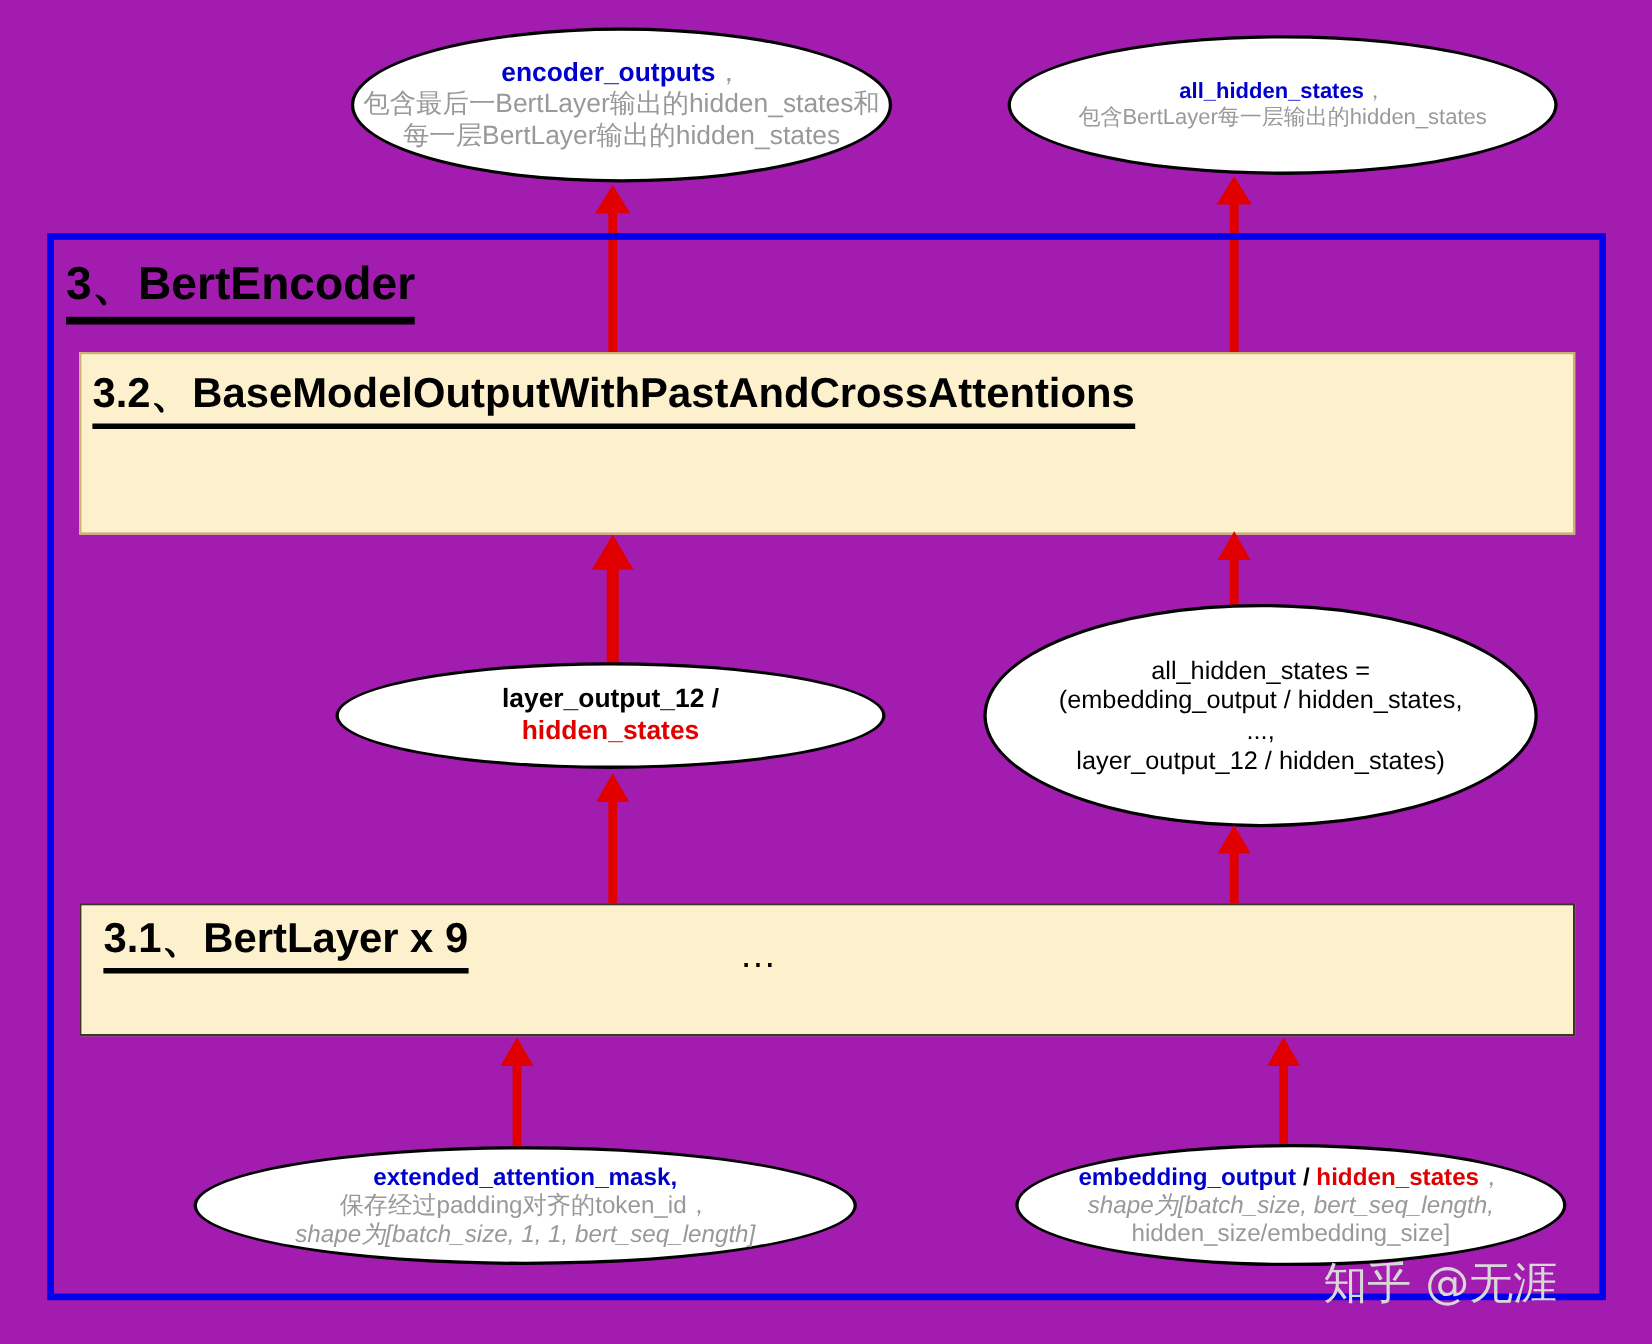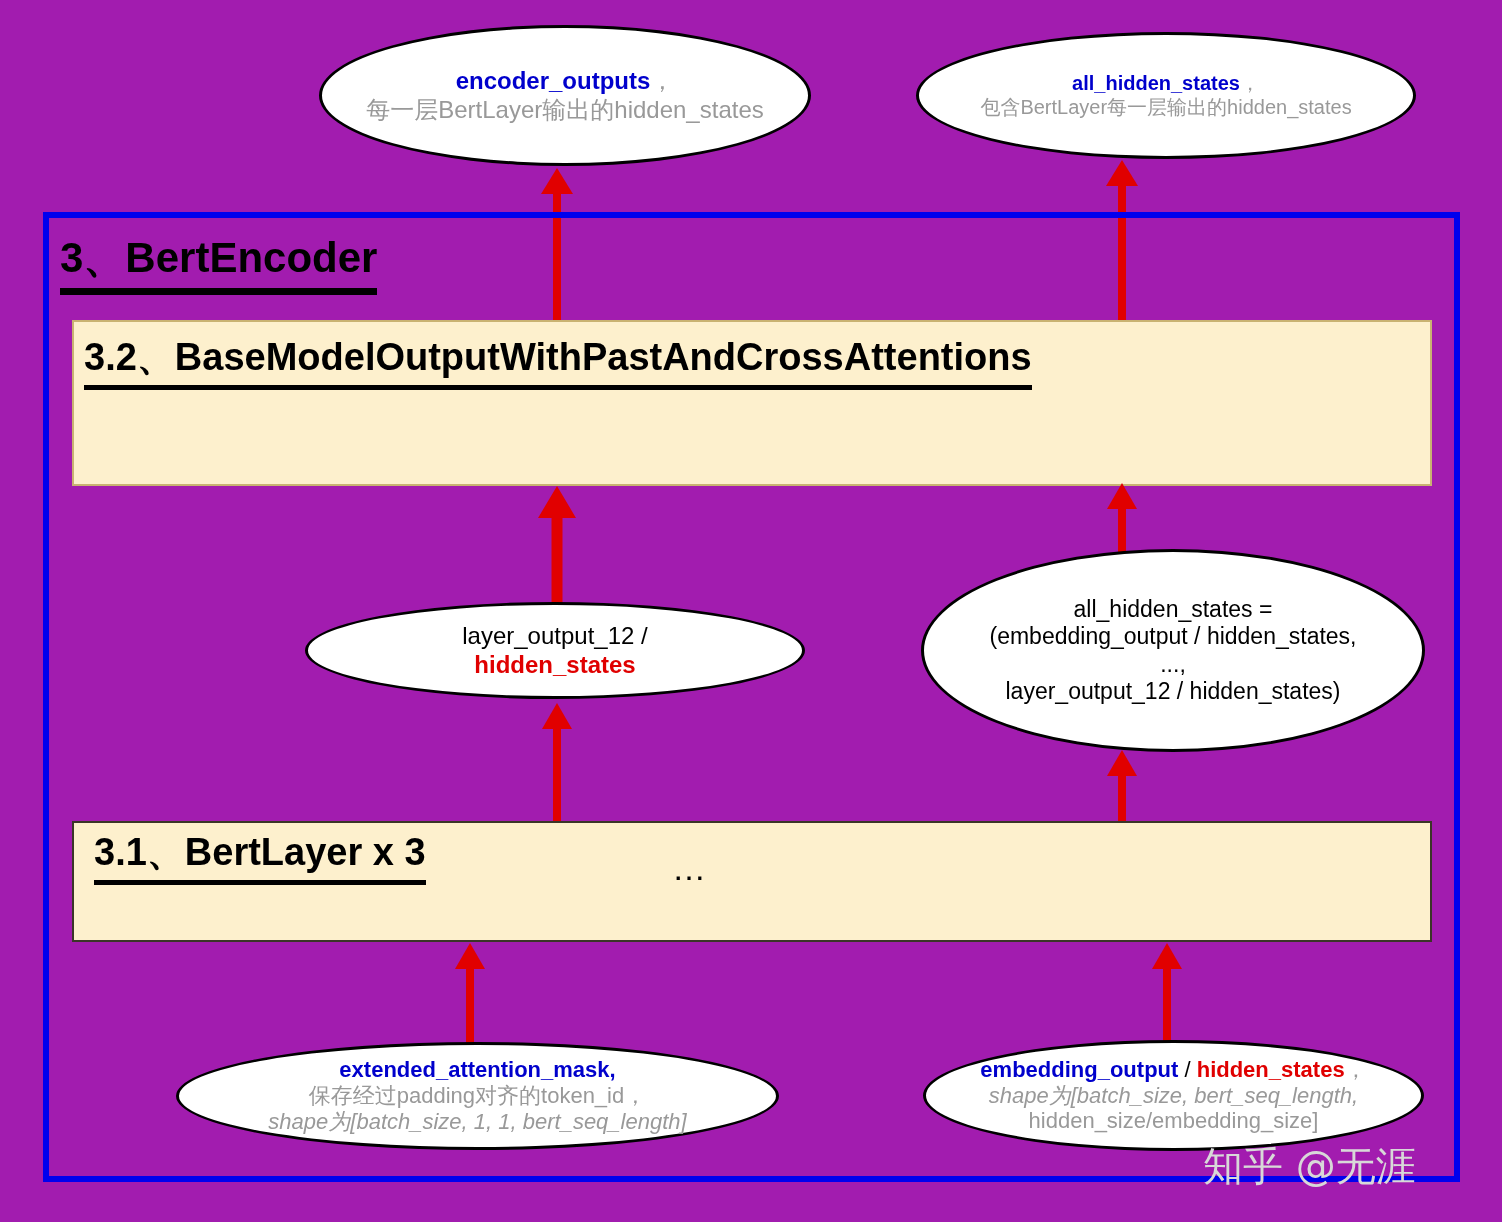--- a/index.html
+++ b/index.html
@@ -105,36 +105,36 @@
     text-align: center;
     line-height: 1.18;
   }
   .ellipse .ln { white-space: nowrap; display: block; }
 
   .blue-t  { color: #0000cc; font-weight: bold; }
   .red-t   { color: #e00000; font-weight: bold; }
   .gray-t  { color: #999999; }
   .gray-i  { color: #999999; font-style: italic; }
   .blk-t   { color: #000000; }
-  .bold-blk{ color: #000000; font-weight: normal; }
+  .bold-blk{ color: #000000; font-weight: bold; }
 
   #ell-encoder-outputs {
     left: 319px; top: 25px; width: 492px; height: 141px;
     font-size: 24px;
   }
   #ell-all-hidden-top {
     left: 916px; top: 32px; width: 500px; height: 127px;
     font-size: 20px;
   }
   #ell-layer12 {
     left: 305px; top: 602px; width: 500px; height: 97px;
     font-size: 24px;
   }
   #ell-all-hidden-mid {
-    left: 921px; top: 549px; width: 504px; height: 203px;
+    left: 894px; top: 549px; width: 504px; height: 203px;
     font-size: 23px;
   }
   #ell-ext-mask {
     left: 176px; top: 1042px; width: 603px; height: 108px;
     font-size: 22px;
     justify-content: center;
   }
   #ell-embed-out {
     left: 923px; top: 1040px; width: 501px; height: 111px;
     font-size: 22px;
@@ -174,20 +174,21 @@
     user-select: none;
   }
 </style>
 </head>
 <body>
 
 <div id="canvas">
 
   <div class="ellipse" id="ell-encoder-outputs">
     <span class="ln"><span class="blue-t">encoder_outputs</span><span class="gray-t">，</span></span>
+    <span class="ln gray-t">包含最后一BertLayer输出的hidden_states和</span>
     <span class="ln gray-t">每一层BertLayer输出的hidden_states</span>
   </div>
 
   <div class="ellipse" id="ell-all-hidden-top">
     <span class="ln"><span class="blue-t">all_hidden_states</span><span class="gray-t">，</span></span>
     <span class="ln gray-t">包含BertLayer每一层输出的hidden_states</span>
   </div>
 
   <div class="arrow" id="arrow-to-encoder-outputs" style="left:542px; top:168px; width:30px; height:152px;">
     <div class="head" style="border-width:0 16px 26px 16px;"></div>
@@ -237,21 +238,21 @@
     <div class="shaft" style="width:8px; height:98px;"></div>
   </div>
 
   <div class="arrow" id="arrow-31-to-allhidden" style="left:1107px; top:750px; width:30px; height:73px;">
     <div class="head" style="border-width:0 15px 26px 15px;"></div>
     <div class="shaft" style="width:8px; height:50px;"></div>
   </div>
 
   <div class="yellow-box" id="box-31"></div>
   <div class="sec-title" id="title-31">
-    <span class="u"><span>3.1、</span><span>BertLayer x 3</span></span>
+    <span class="u"><span>3.1、</span><span>BertLayer x 9</span></span>
   </div>
   <div id="ellipsis-31">…</div>
 
   <div class="arrow" id="arrow-mask-to-31" style="left:455px; top:943px; width:30px; height:102px;">
     <div class="head" style="border-width:0 15px 26px 15px;"></div>
     <div class="shaft" style="width:8px; height:80px;"></div>
   </div>
 
   <div class="arrow" id="arrow-embed-to-31" style="left:1152px; top:943px; width:30px; height:102px;">
     <div class="head" style="border-width:0 15px 26px 15px;"></div>

